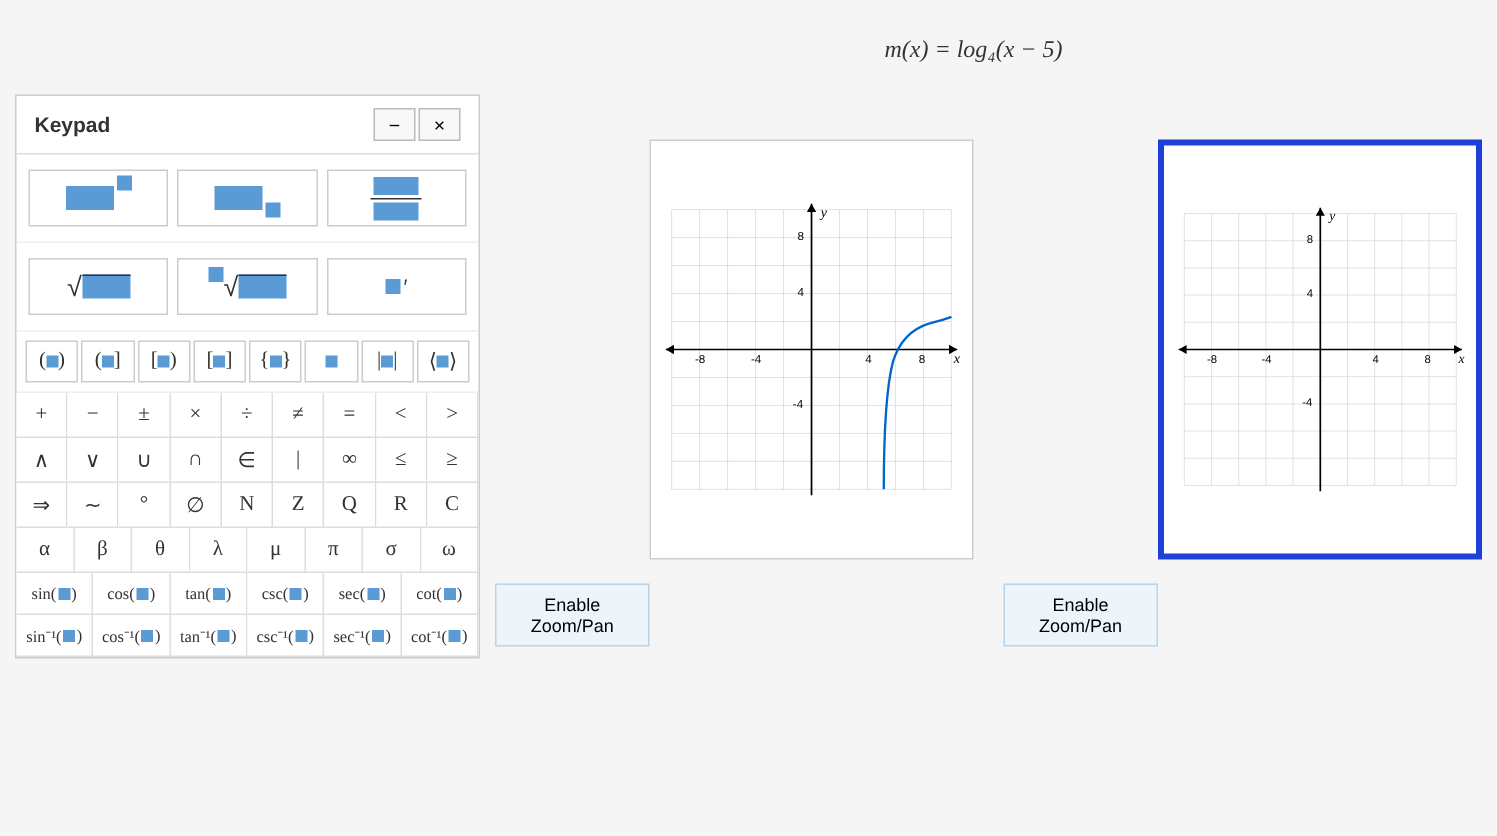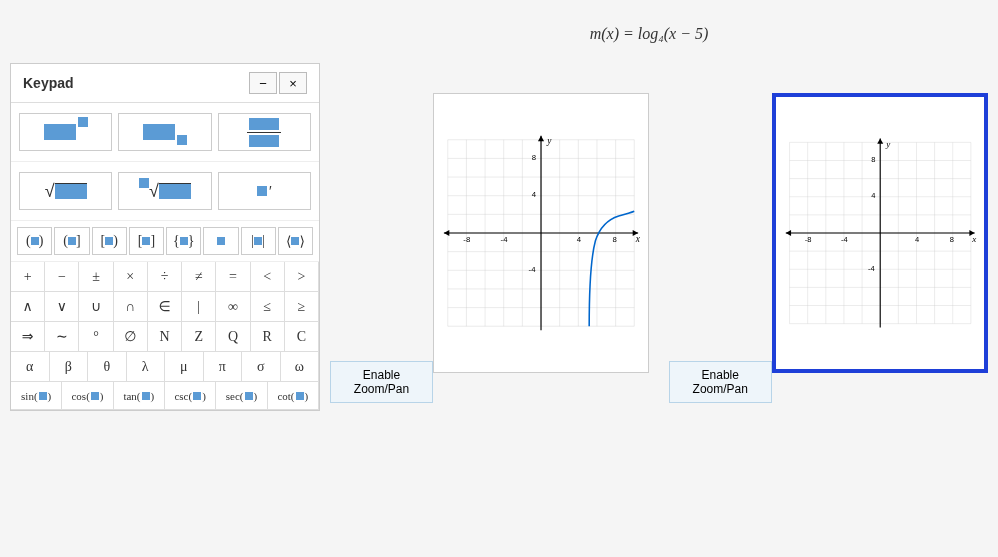--- a/index.html
+++ b/index.html
@@ -290,20 +290,28 @@
       <div class="sym-btn">σ</div>
       <div class="sym-btn">ω</div>
     </div>
     <div class="trig-grid">
       <div class="trig-btn">sin(<span class="tb"></span>)</div>
       <div class="trig-btn">cos(<span class="tb"></span>)</div>
       <div class="trig-btn">tan(<span class="tb"></span>)</div>
       <div class="trig-btn">csc(<span class="tb"></span>)</div>
       <div class="trig-btn">sec(<span class="tb"></span>)</div>
       <div class="trig-btn">cot(<span class="tb"></span>)</div>
+    </div>
+    <div class="trig-grid">
+      <div class="trig-btn">sin⁻¹(<span class="tb"></span>)</div>
+      <div class="trig-btn">cos⁻¹(<span class="tb"></span>)</div>
+      <div class="trig-btn">tan⁻¹(<span class="tb"></span>)</div>
+      <div class="trig-btn">csc⁻¹(<span class="tb"></span>)</div>
+      <div class="trig-btn">sec⁻¹(<span class="tb"></span>)</div>
+      <div class="trig-btn">cot⁻¹(<span class="tb"></span>)</div>
     </div>
   </div>
 
   <div class="graphs-area">
     <div class="graph-container">
       <button class="zoom-btn">Enable Zoom/Pan</button>
       <div class="graph-box">
         <svg class="grid" viewBox="0 0 260 260">
           <g stroke="#ccc" stroke-width="0.5">
             <line x1="10" y1="10" x2="10" y2="250"></line>

